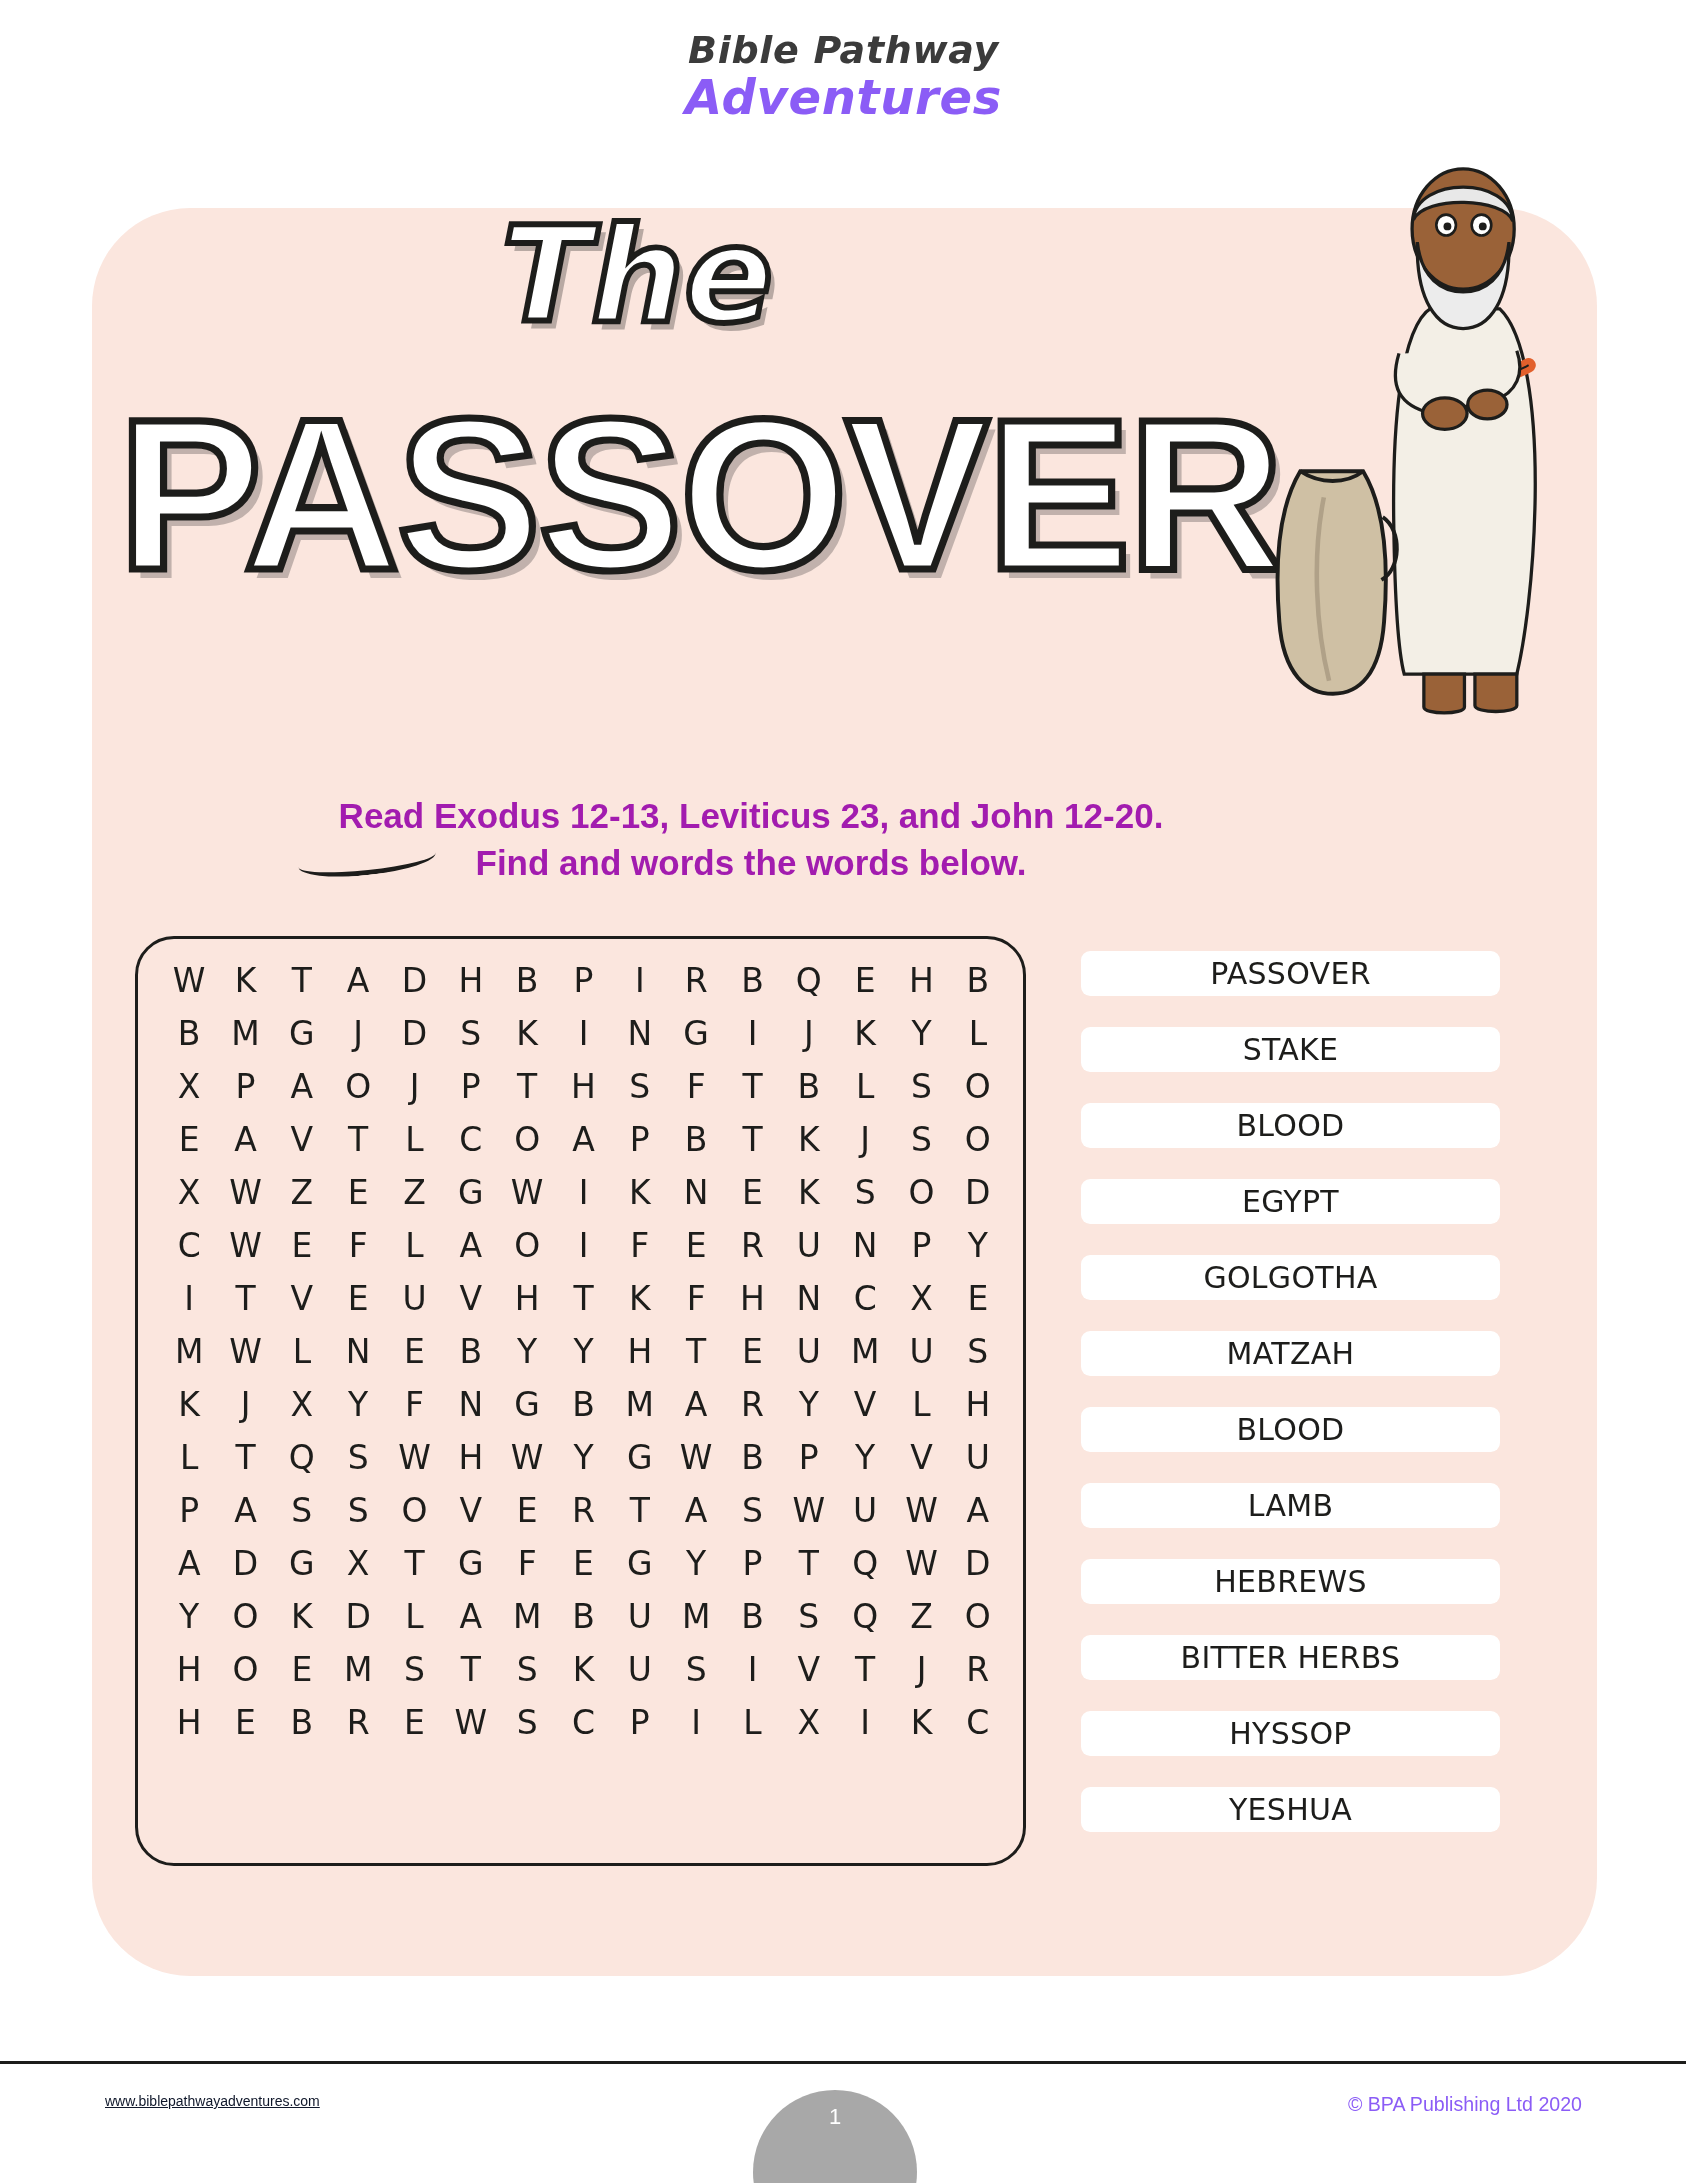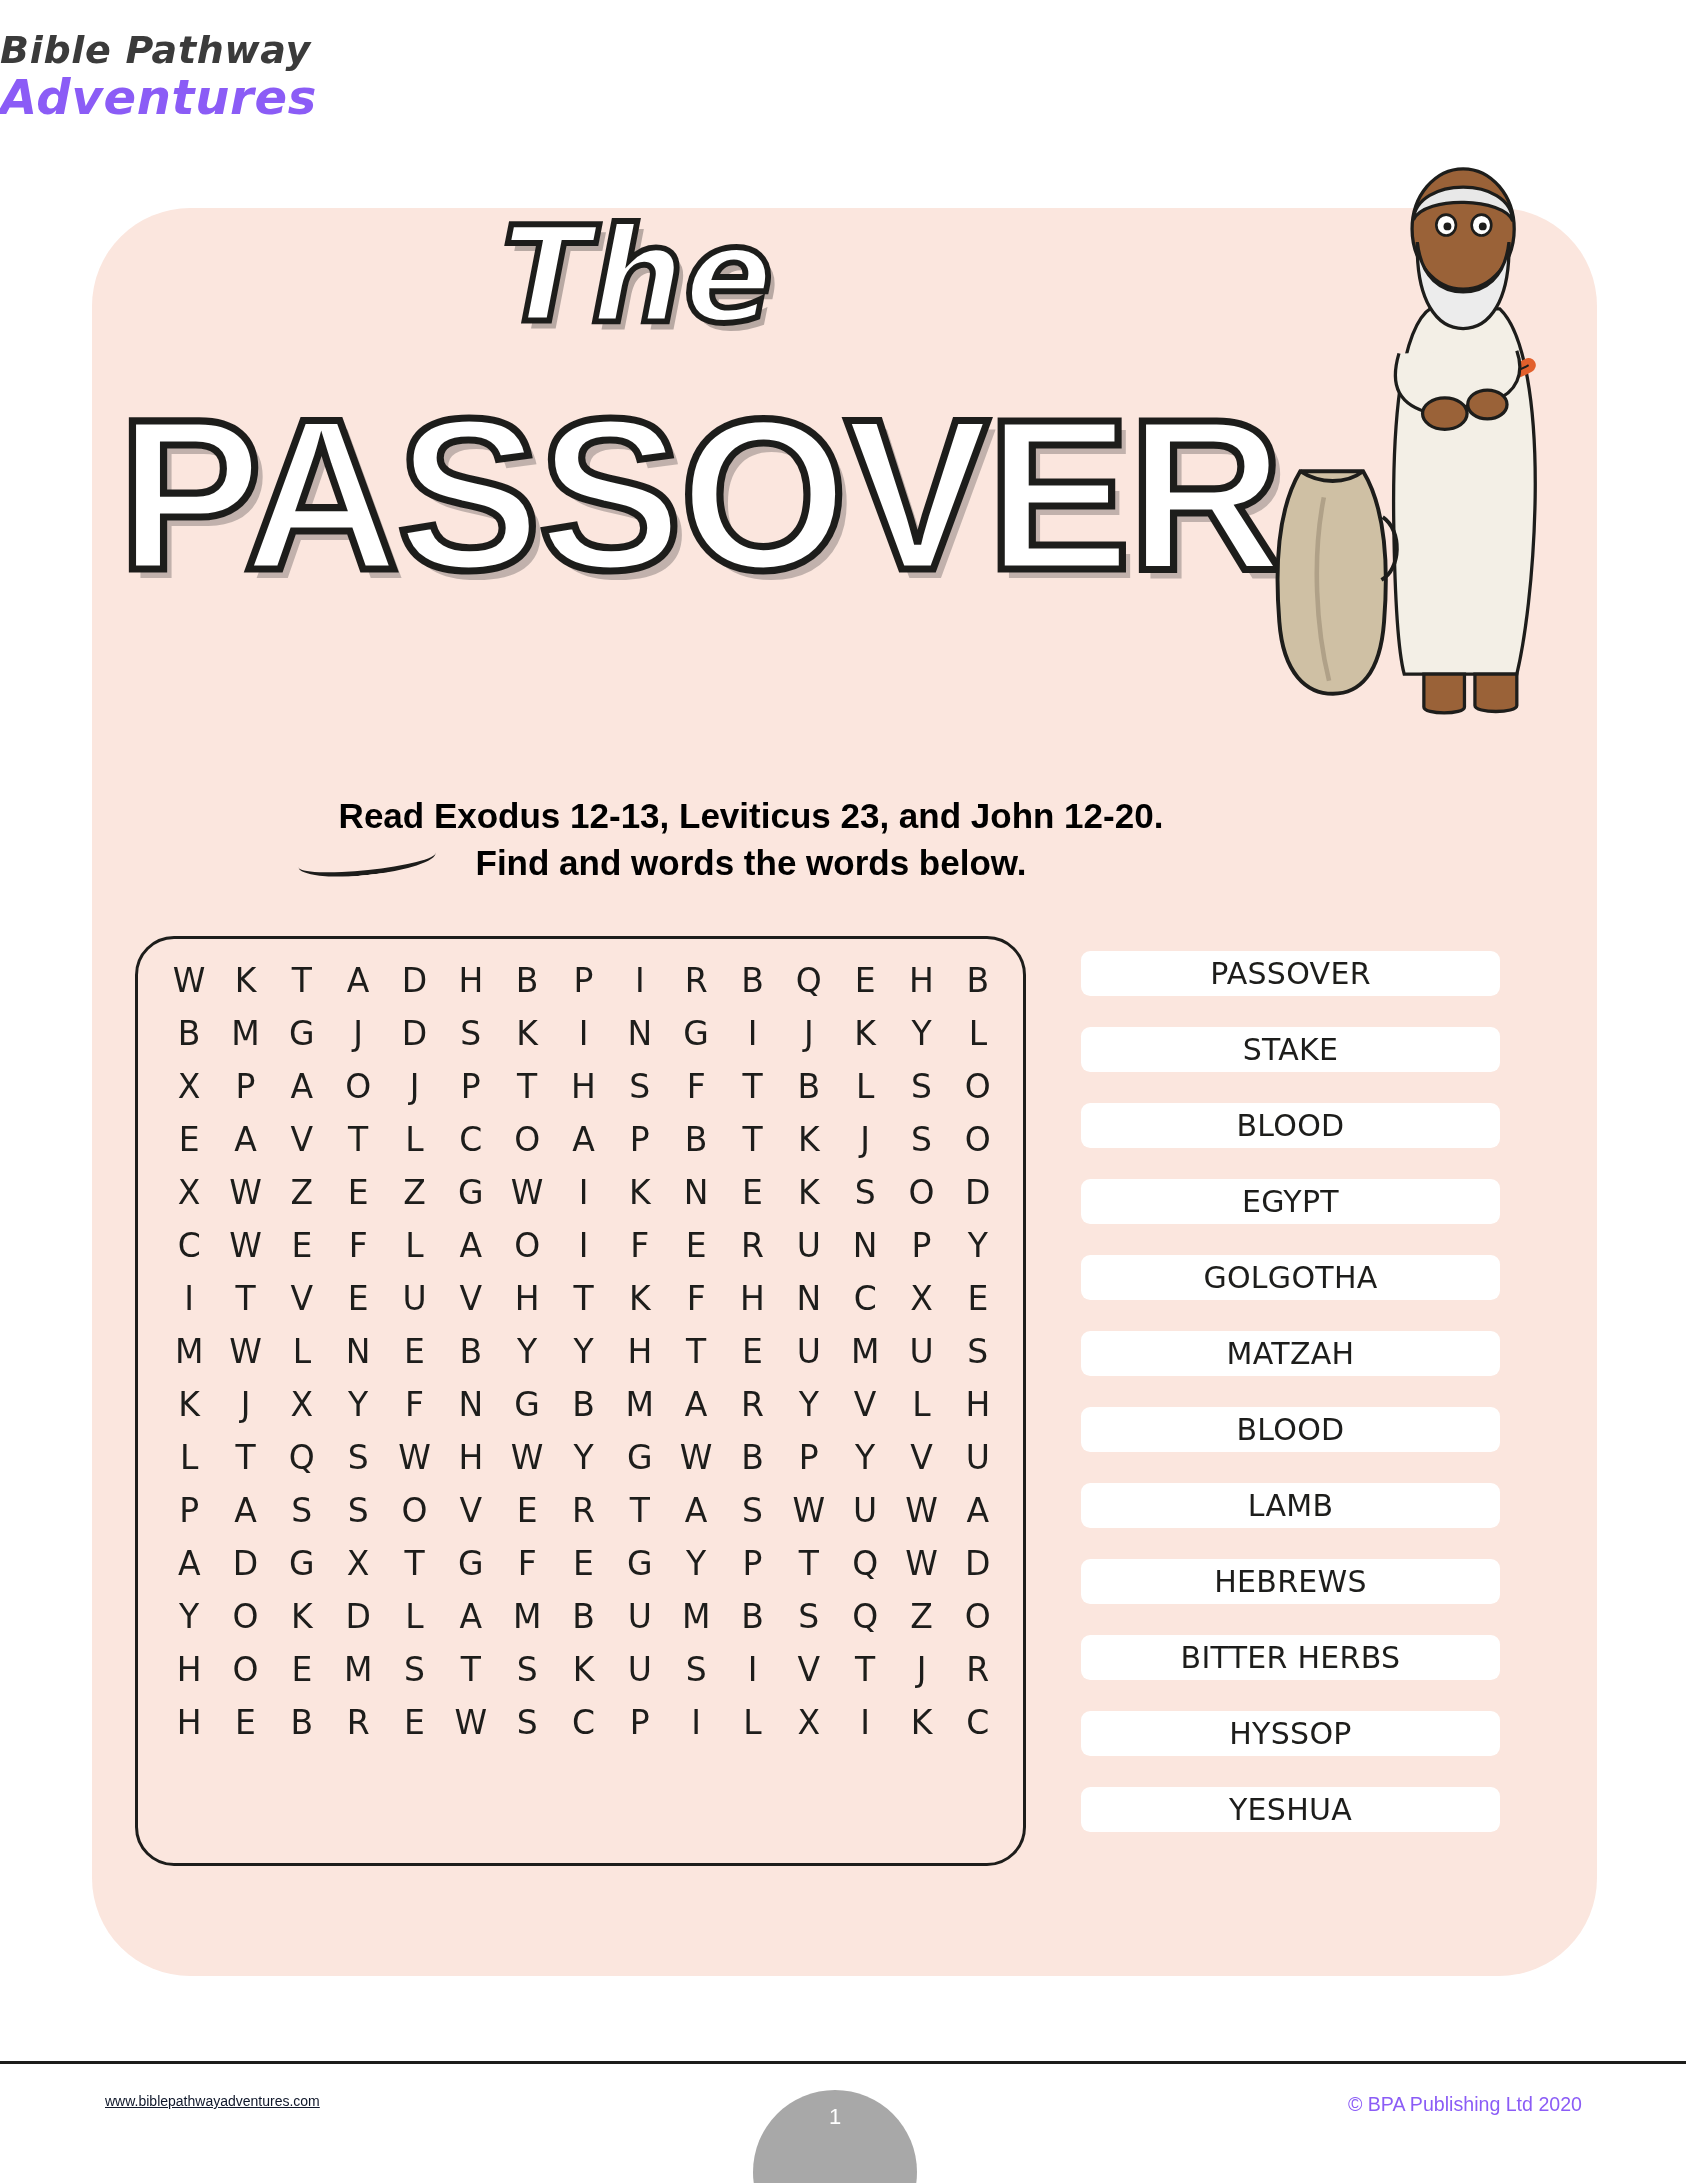--- a/index.html
+++ b/index.html
@@ -16,20 +16,21 @@
     background: #ffffff;
     overflow: hidden;
   }
 
   
   .brand {
     position: absolute;
     top: 31px;
     left: 0;
     width: 100%;
+    text-align: center;
     line-height: 1;
   }
   .brand-line1 {
     font-family: "DejaVu Sans", sans-serif;
     font-size: 38px;
     font-weight: bold;
     font-style: italic;
     color: #3b3b3b;
     letter-spacing: 0.7px;
   }
@@ -86,21 +87,21 @@
     line-height: 1;
   }
 
   
   .instructions {
     position: absolute;
     top: 792px;
     left: 0;
     width: 1502px;
     text-align: center;
-    color: #000000;
+    color: #a21caf;
     font-family: "Liberation Sans", sans-serif;
     font-weight: bold;
     font-size: 35px;
     line-height: 1.35;
   }
   .instructions .ln2 { display: block; }
   .swoosh {
     position: absolute;
     top: 845px;
     left: 298px;

